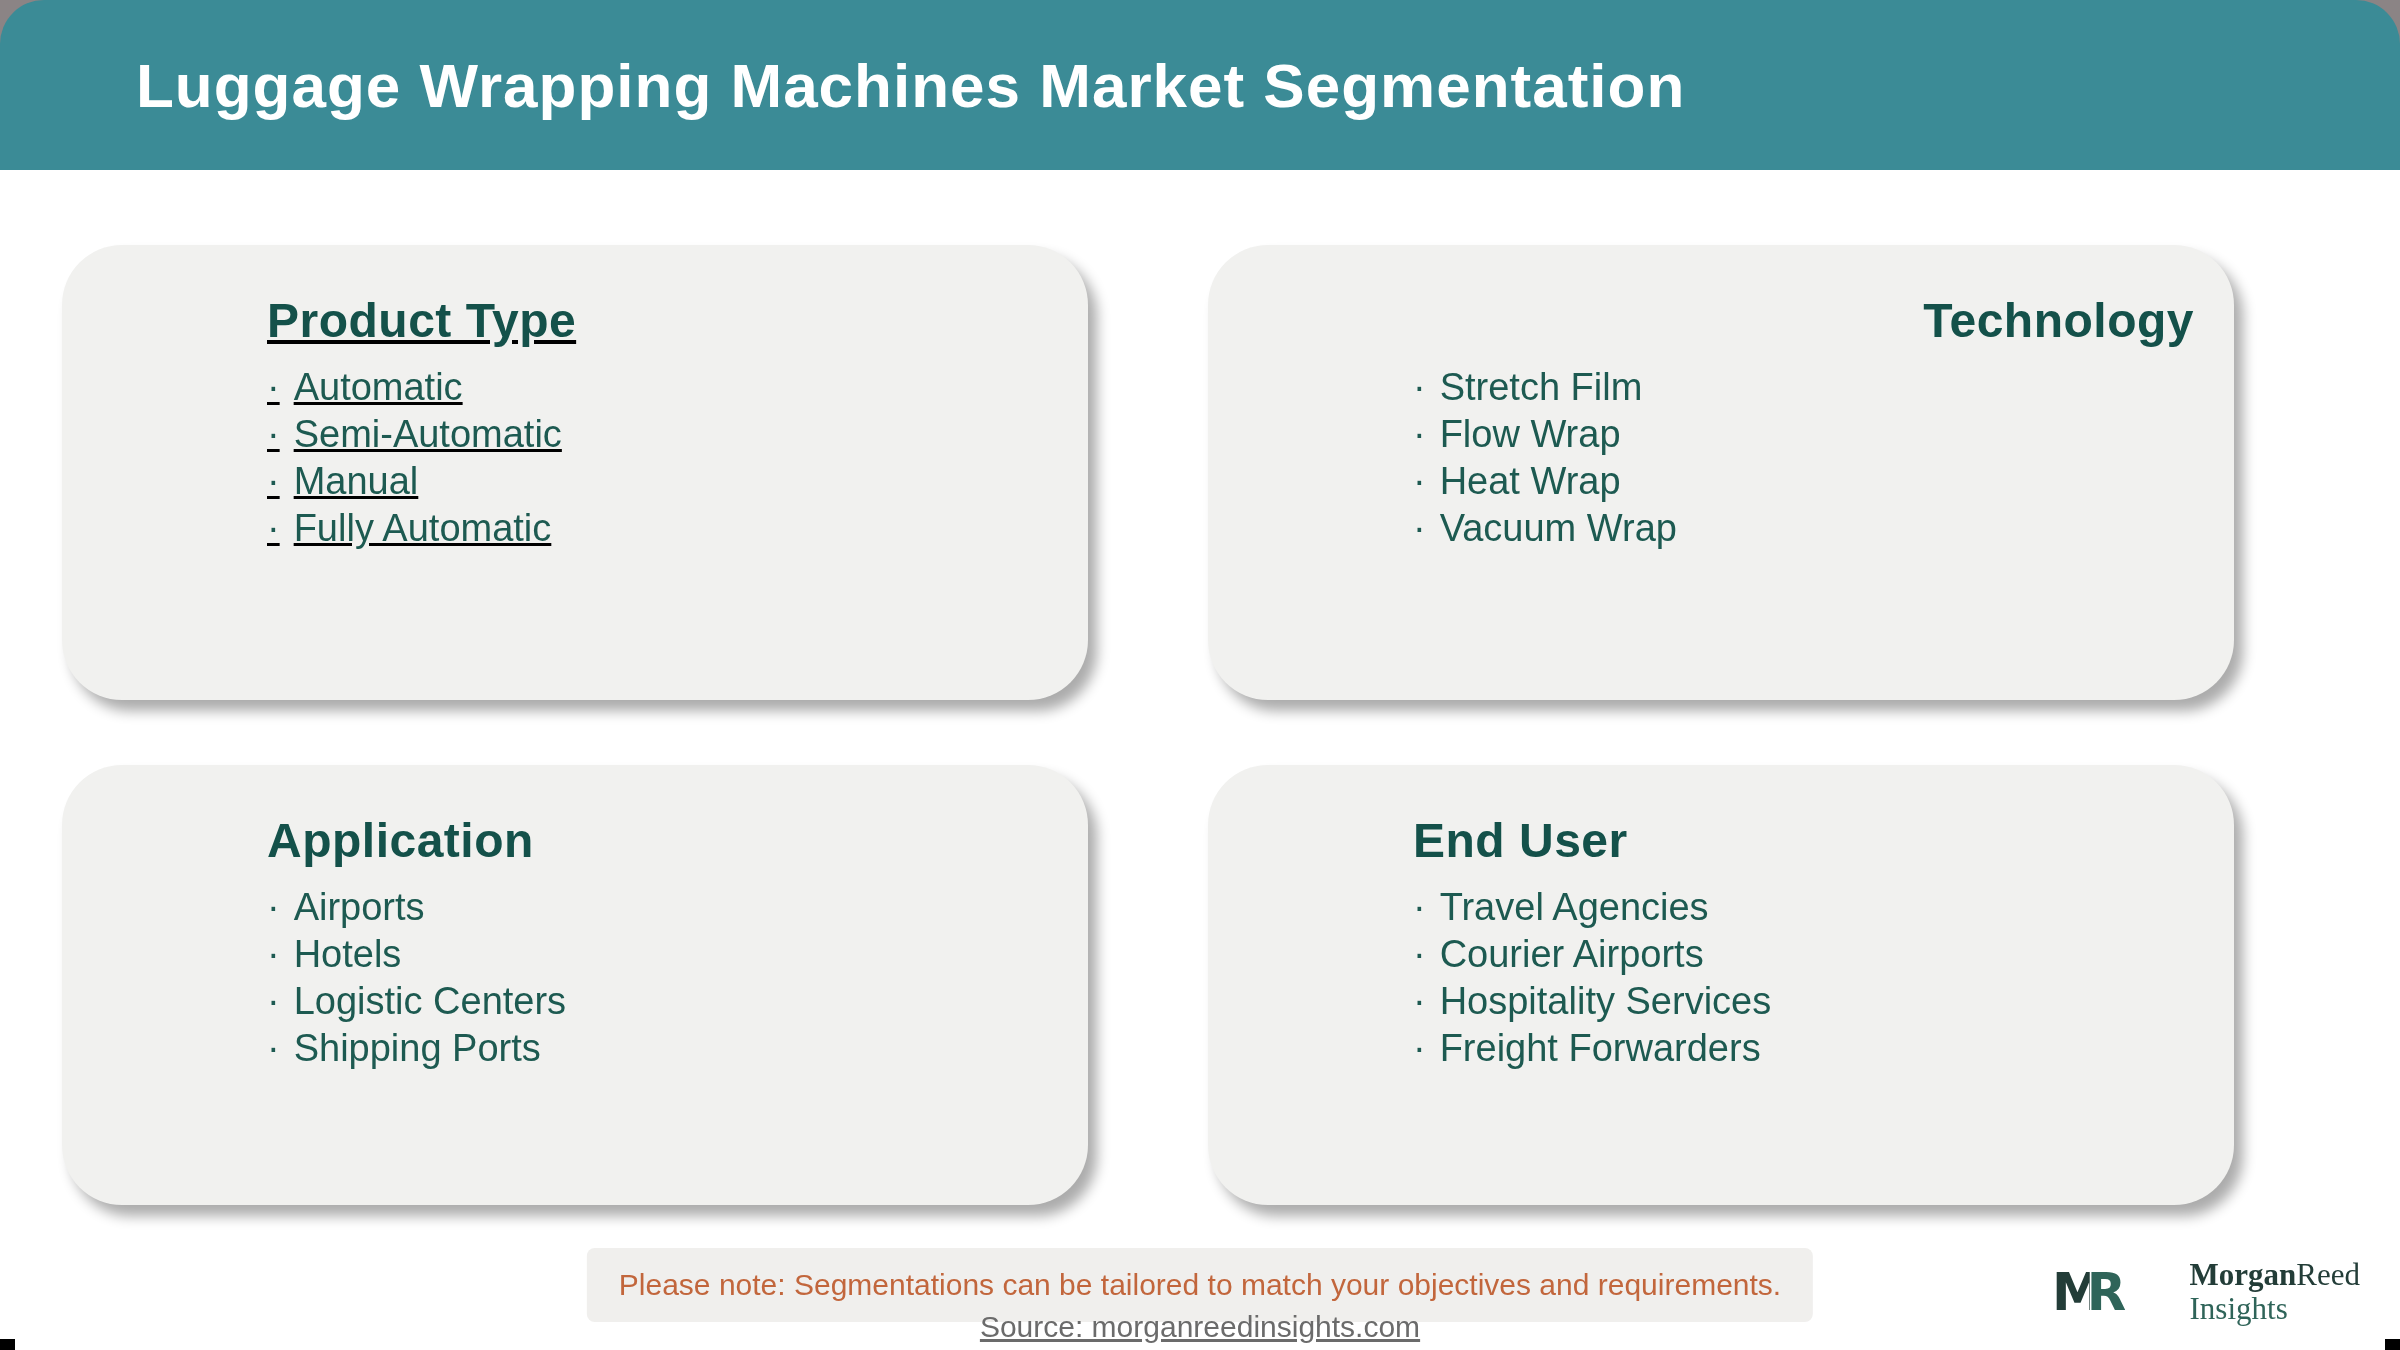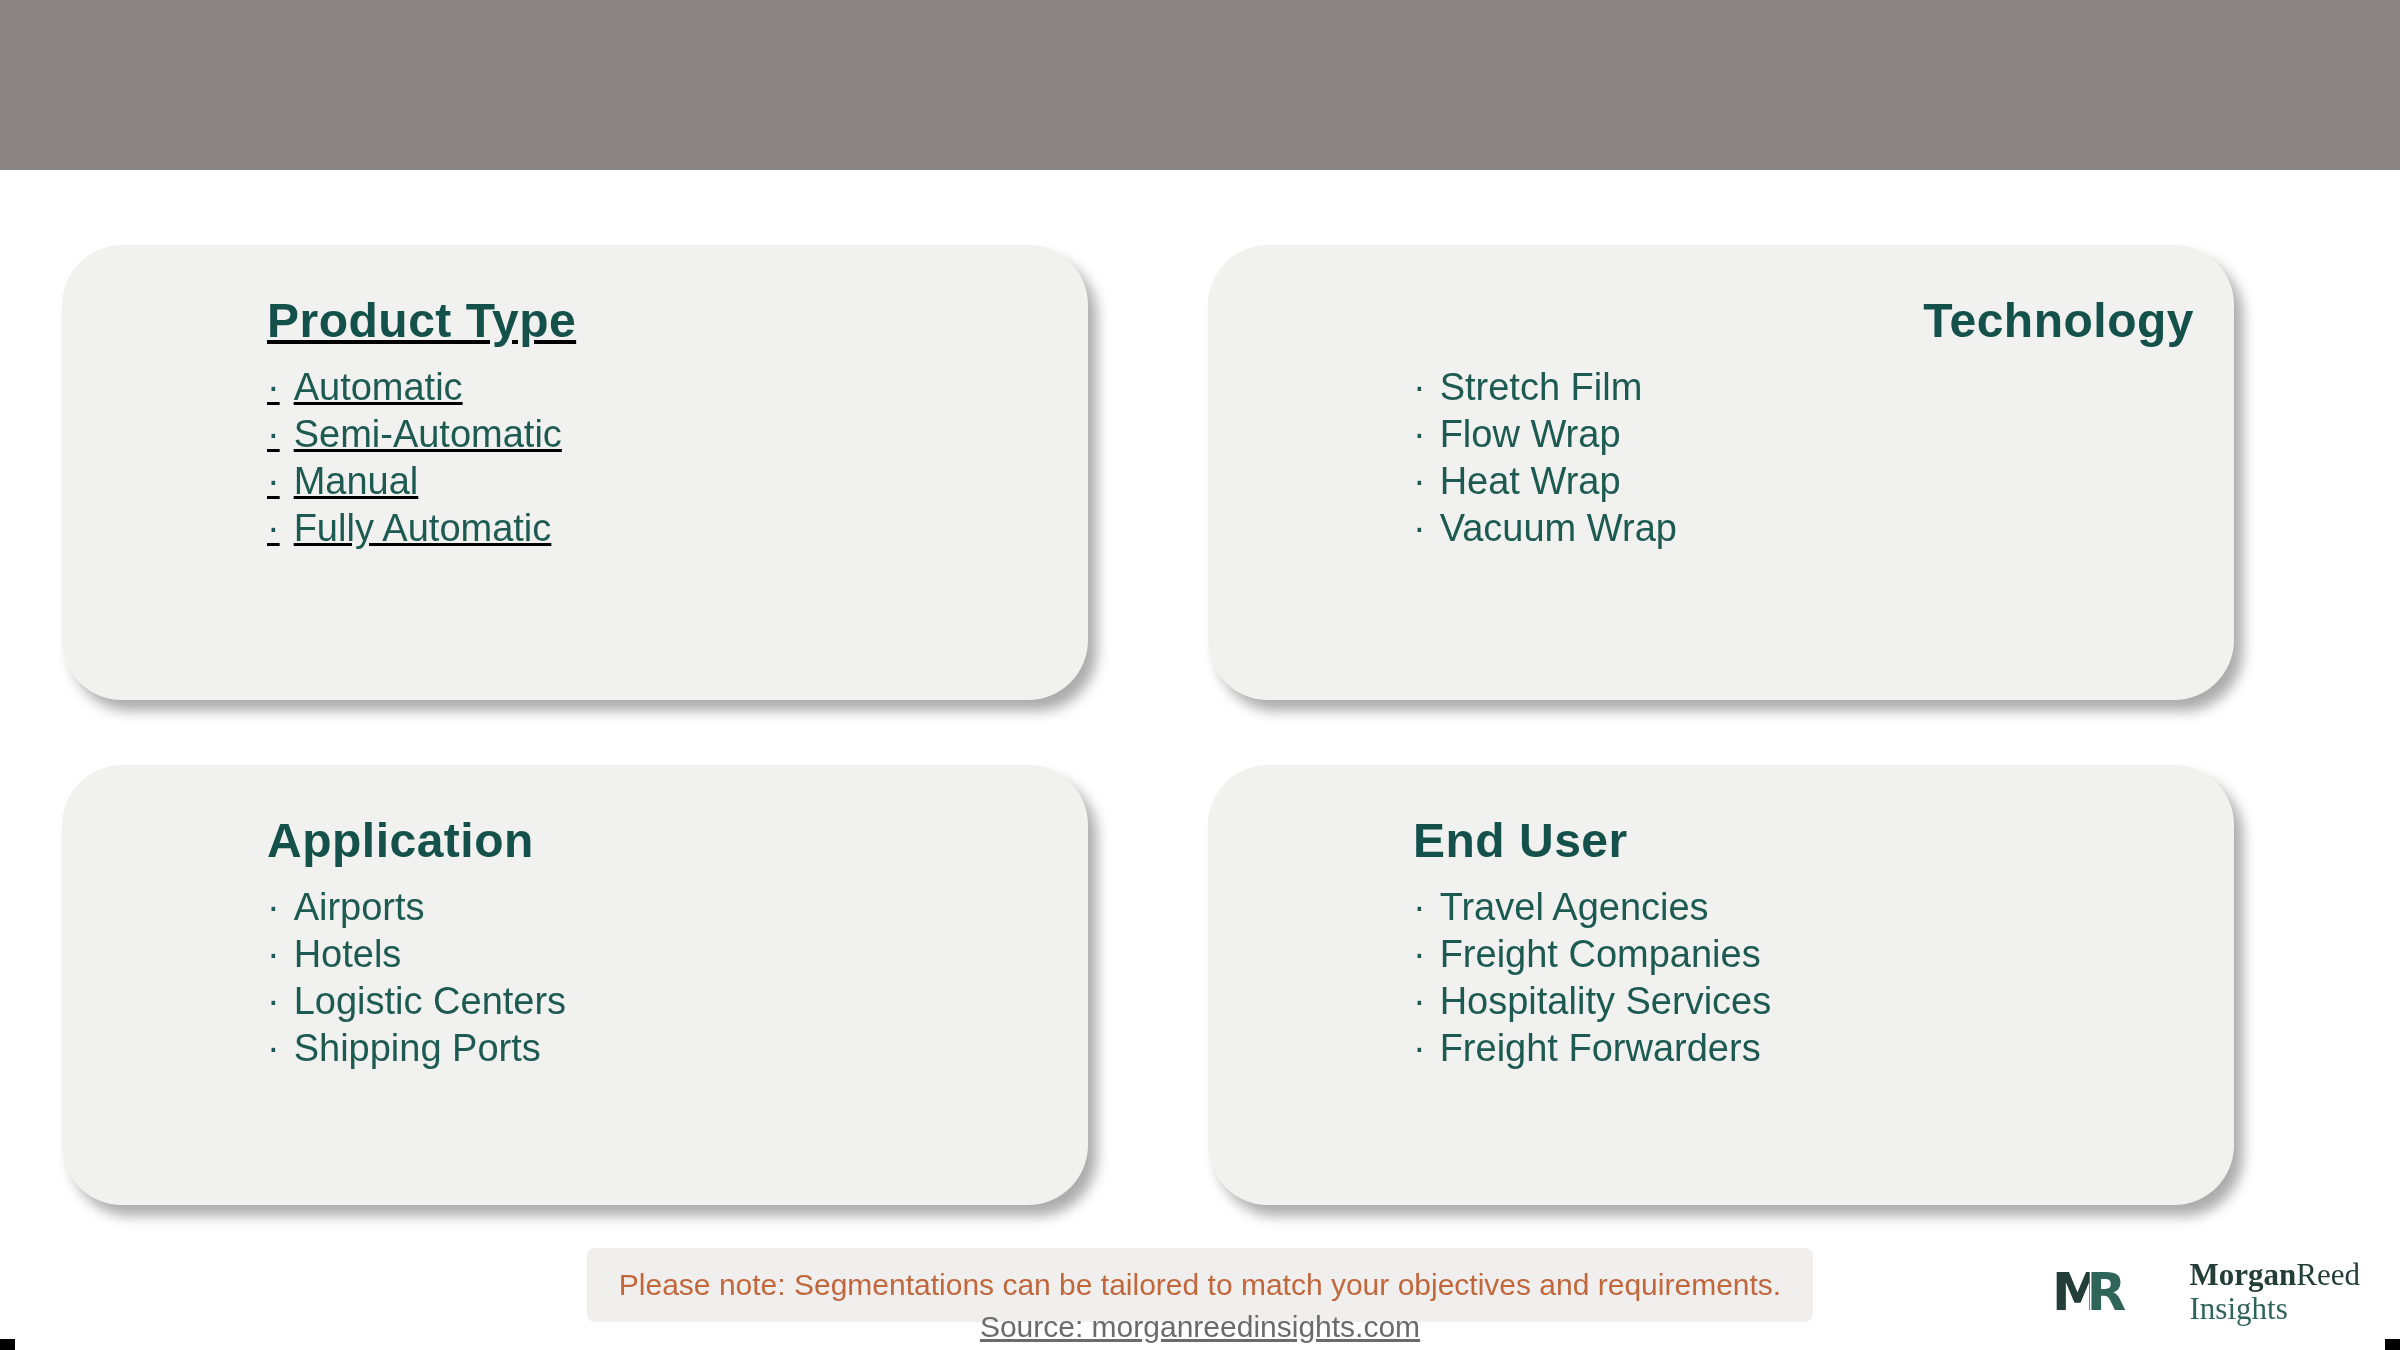--- a/index.html
+++ b/index.html
@@ -88,20 +88,23 @@
   .mark{position:absolute; bottom:0; width:15px; height:11px; background:var(--mark-color,#000);}
   .mark.left{left:0;}
   .mark.right{right:0;}
 </style>
 </head>
 <body>
 
 <div class="stage">
 
   <div class="corner-bg"></div>
+  <div class="header">
+    <div class="page-title">Luggage Wrapping Machines Market Segmentation</div>
+  </div>
 
   <div class="card c1">
     <h2 class="card-title">Product Type</h2>
     <ul class="card-items">
         <li class="card-item">
           <span class="bullet">·</span>
           <span>Automatic</span>
         </li>
         <li class="card-item">
           <span class="bullet">·</span>
@@ -164,21 +167,21 @@
 
   <div class="card c4">
     <h2 class="card-title">End User</h2>
     <ul class="card-items">
         <li class="card-item">
           <span class="bullet">·</span>
           <span>Travel Agencies</span>
         </li>
         <li class="card-item">
           <span class="bullet">·</span>
-          <span>Freight Companies</span>
+          <span>Courier Airports</span>
         </li>
         <li class="card-item">
           <span class="bullet">·</span>
           <span>Hospitality Services</span>
         </li>
         <li class="card-item">
           <span class="bullet">·</span>
           <span>Freight Forwarders</span>
         </li>
       </ul>

